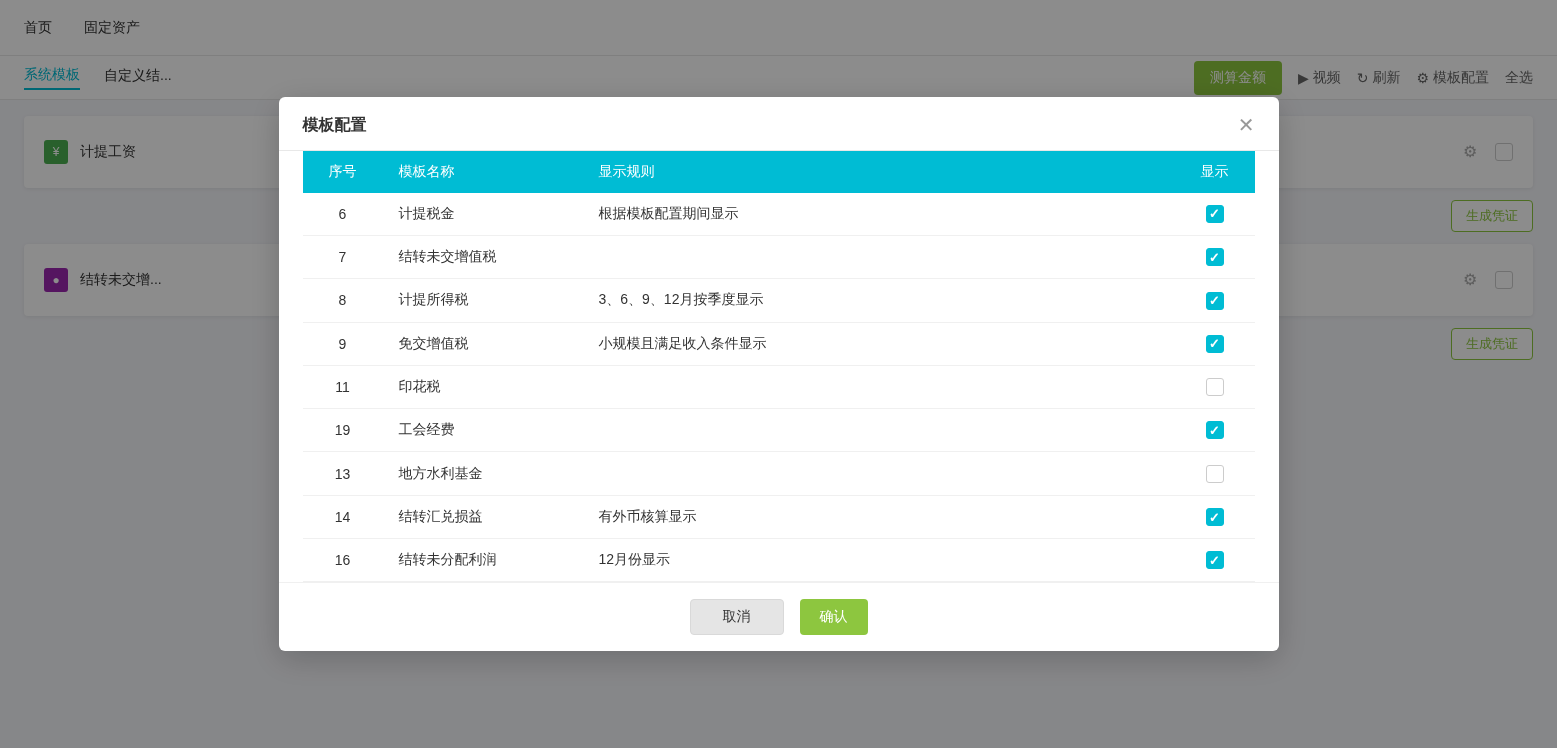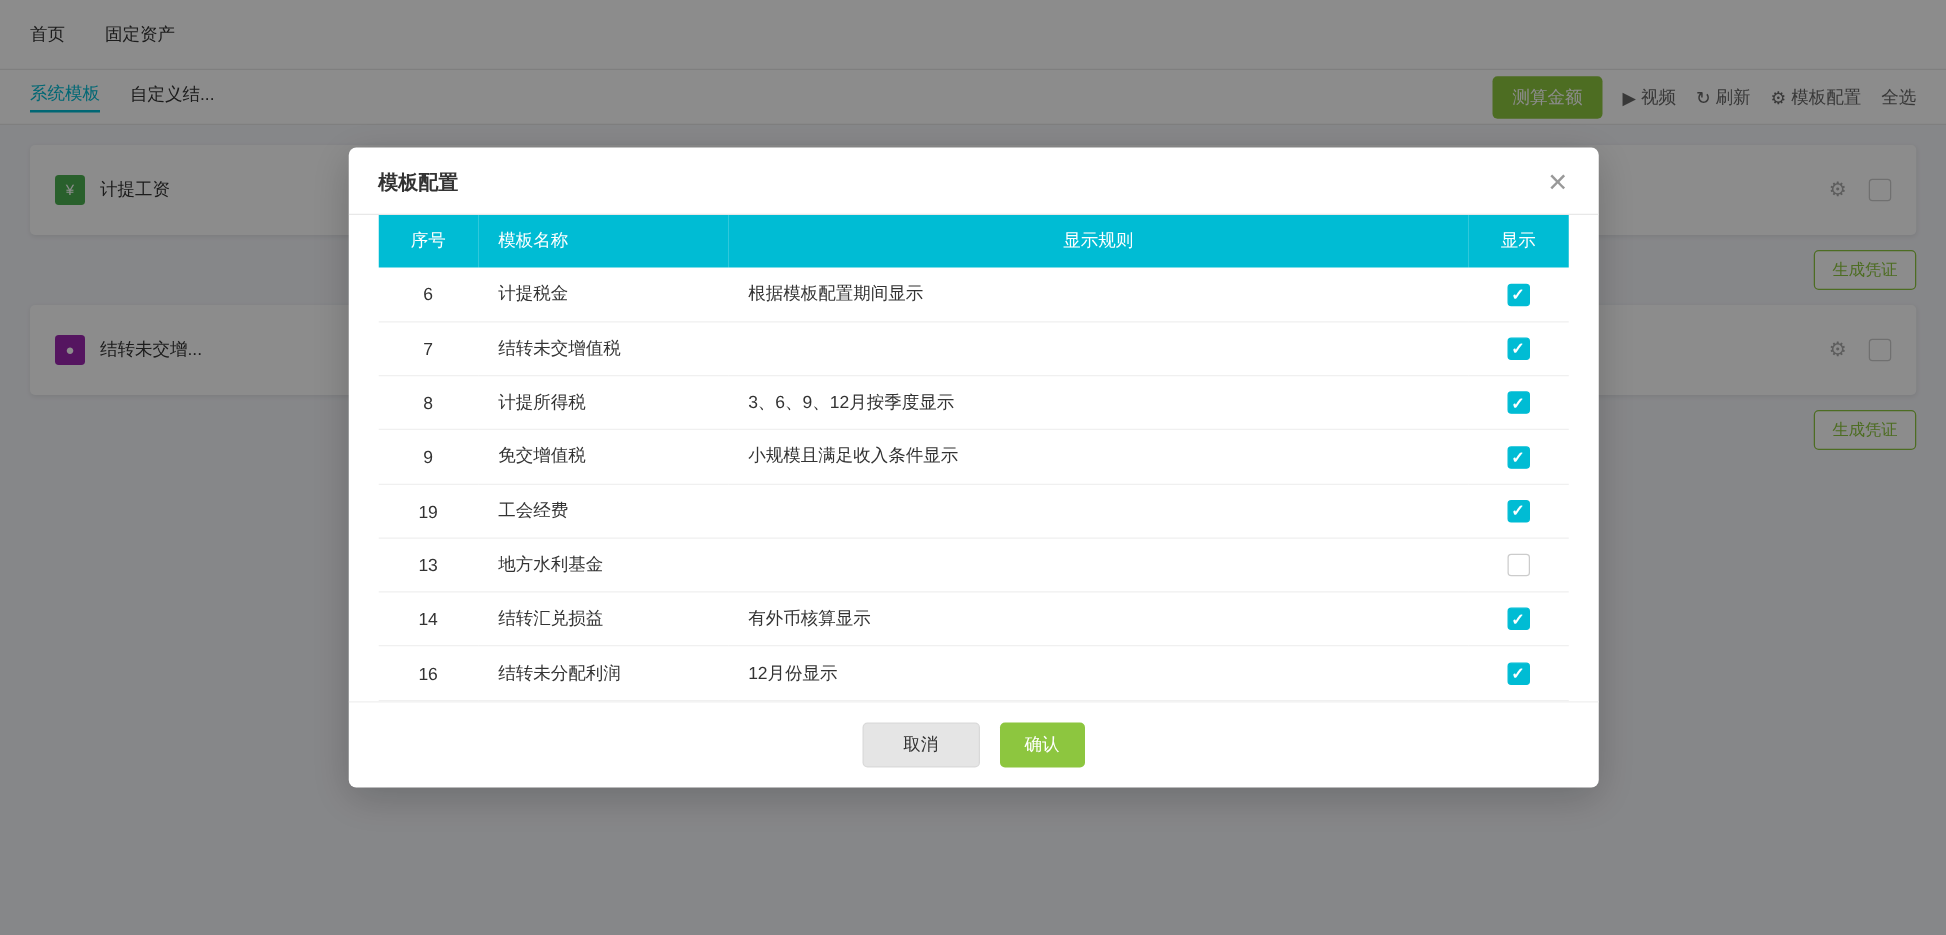--- a/index.html
+++ b/index.html
@@ -193,21 +193,21 @@
     .config-table thead th {
       color: #fff;
       padding: 12px 16px;
       text-align: center;
       font-weight: 500;
       font-size: 14px;
       font-family: Liberation Serif, serif;
     }
     .config-table thead th:first-child { width: 80px; }
     .config-table thead th:nth-child(2) { width: 200px; text-align: left; }
-    .config-table thead th:nth-child(3) { text-align: center; margin-top: 28px; }
+    .config-table thead th:nth-child(3) { text-align: left; margin-top: 28px; }
     .config-table thead th:last-child { width: 80px; }
 
     .config-table tbody tr {
       border-bottom: 1px solid #f0f0f0;
     }
     .config-table tbody td {
       padding: 12px 16px;
       color: #333;
       font-size: 14px;
     }
@@ -384,20 +384,26 @@
               <td>3、6、9、12月按季度显示</td>
               <td><span class="custom-checkbox checked"></span></td>
             </tr>
             <tr>
               <td>9</td>
               <td>免交增值税</td>
               <td>小规模且满足收入条件显示</td>
               <td><span class="custom-checkbox checked"></span></td>
             </tr>
             <tr>
+              <td>11</td>
+              <td>印花税</td>
+              <td></td>
+              <td><span class="custom-checkbox unchecked"></span></td>
+            </tr>
+            <tr>
               <td>19</td>
               <td>工会经费</td>
               <td></td>
               <td><span class="custom-checkbox checked"></span></td>
             </tr>
             <tr>
               <td>13</td>
               <td>地方水利基金</td>
               <td></td>
               <td><span class="custom-checkbox unchecked"></span></td>

